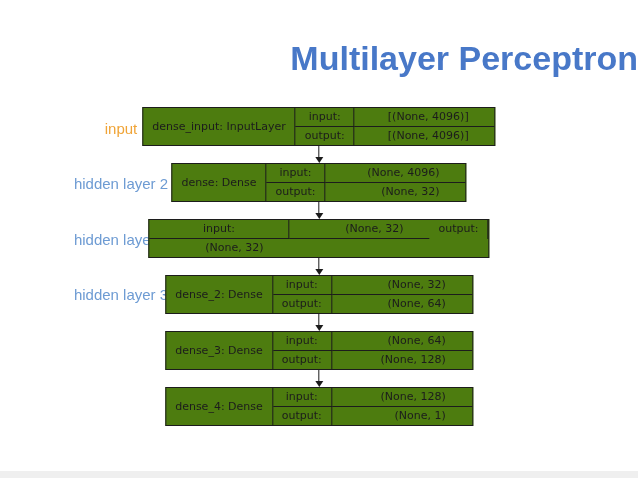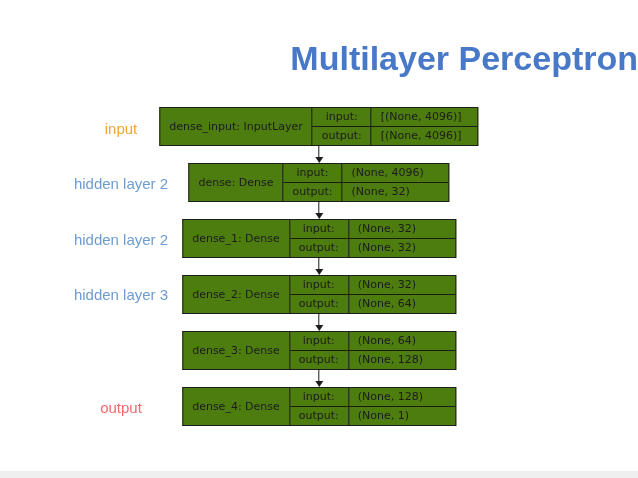--- a/index.html
+++ b/index.html
@@ -58,22 +58,22 @@
     display:flex;align-items:center;
     padding:0 9px;
     border-right:1px solid #1c1c1c;
   }
   .node .lbl{
     padding:1px 9px;
     text-align:center;
     border-right:1px solid #1c1c1c;
   }
   .node .val{
-    padding:1px 9px;
-    text-align:left;
+    padding:1px 26px;
+    text-align:right;
     min-width:88px;
   }
   .node .r1{border-bottom:1px solid #1c1c1c;}
   
   .arrow{
     height:17px;width:10px;
     display:flex;flex-direction:column;align-items:center;justify-content:flex-start;
   }
   .arrow .shaft{display:block;width:1px;height:11px;background:#1c1c1c;}
   .arrow .head{
@@ -92,21 +92,20 @@
 <body>
 
 <div class="slide">
 
   <h1 class="title">Multilayer Perceptron</h1>
 
   <div class="side-label c-input  pos-0">input</div>
   <div class="side-label c-hidden pos-1">hidden layer 2</div>
   <div class="side-label c-hidden pos-2">hidden layer 2</div>
   <div class="side-label c-hidden pos-3">hidden layer 3</div>
-  <div class="side-label c-output pos-5">output</div>
 
   <div class="diagram">
 
     <div class="node">
       <div class="name">dense_input: InputLayer</div>
       <div class="lbl r1">input:</div>
       <div class="val r1">[(None, 4096)]</div>
       <div class="lbl">output:</div>
       <div class="val">[(None, 4096)]</div>
     </div>
@@ -123,21 +122,20 @@
       <div class="lbl">output:</div>
       <div class="val">(None, 32)</div>
     </div>
 
     <div class="arrow">
         <i class="shaft"></i>
         <i class="head"></i>
       </div>
 
     <div class="node">
-      <div class="name">dense_1: Dense</div>
       <div class="lbl r1">input:</div>
       <div class="val r1">(None, 32)</div>
       <div class="lbl">output:</div>
       <div class="val">(None, 32)</div>
     </div>
 
     <div class="arrow">
         <i class="shaft"></i>
         <i class="head"></i>
       </div>

